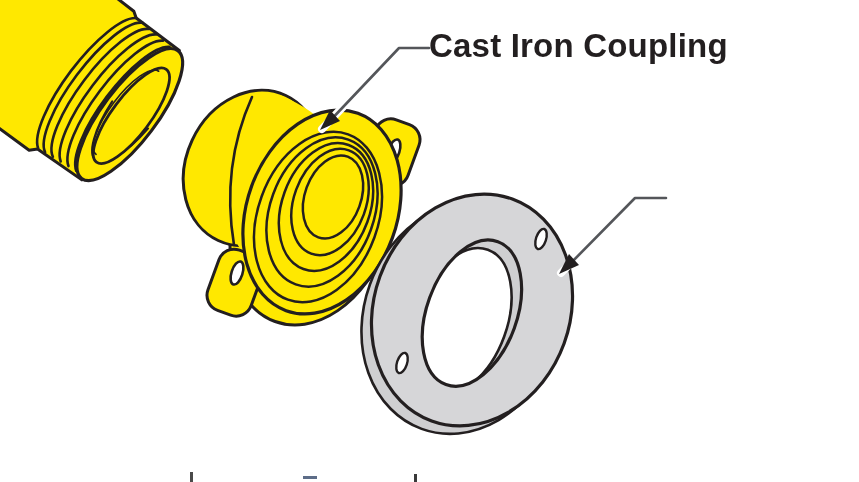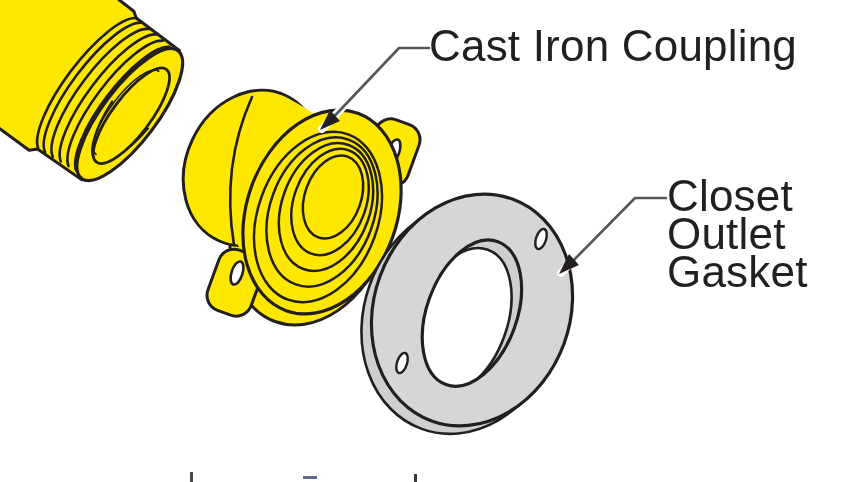--- a/index.html
+++ b/index.html
@@ -6,25 +6,26 @@
   body{
     width:859px;height:482px;position:relative;overflow:hidden;
     background:#ffffff;
     font-family:"Liberation Sans", sans-serif;
   }
   .stage{position:absolute;inset:0;}
   svg{position:absolute;left:0;top:0;}
   .callout-label{
     position:absolute;
     color:#231F20;
-    font-size:44px;
-    font-weight:400;
+    font-size:33px;
+    font-weight:700;
     letter-spacing:0.2px;
     white-space:pre-line;
     user-select:none;
+    text-align:right;
   }
   #label-coupling{left:429px;top:26px;line-height:40px;}
   #label-gasket{left:667px;top:177px;line-height:38px;}
   .frag{position:absolute;}
   #frag-1{left:190px;top:472px;width:3px;height:10px;background:#4a4a4a;}
   #frag-2{left:303px;top:476px;width:14px;height:3px;background:#5d6d88;}
   #frag-3{left:414px;top:474px;width:3px;height:8px;background:#3a3a3a;}
 </style>
 </head>
 <body>
@@ -107,21 +108,18 @@
     <polyline points="429,48 399,48 326,125" stroke="#54565A" stroke-width="2.6"></polyline>
     <polyline points="666,198 635,198 565,269" stroke="#54565A" stroke-width="2.6"></polyline>
 
     <polygon points="320,130 330,110 340,121" fill="#231F20" stroke="none"></polygon>
     <polygon points="559,274 569,254 579,265" fill="#231F20" stroke="none"></polygon>
   </g>
 </svg>
 
   <div class="callout-label" id="label-coupling">Cast Iron Coupling</div>
 
-  <div class="callout-label" id="label-gasket">Closet
-Outlet
-Gasket</div>
 
   <div class="frag" id="frag-1"></div>
   <div class="frag" id="frag-2"></div>
   <div class="frag" id="frag-3"></div>
 
 </div>
 
 </body></html>

